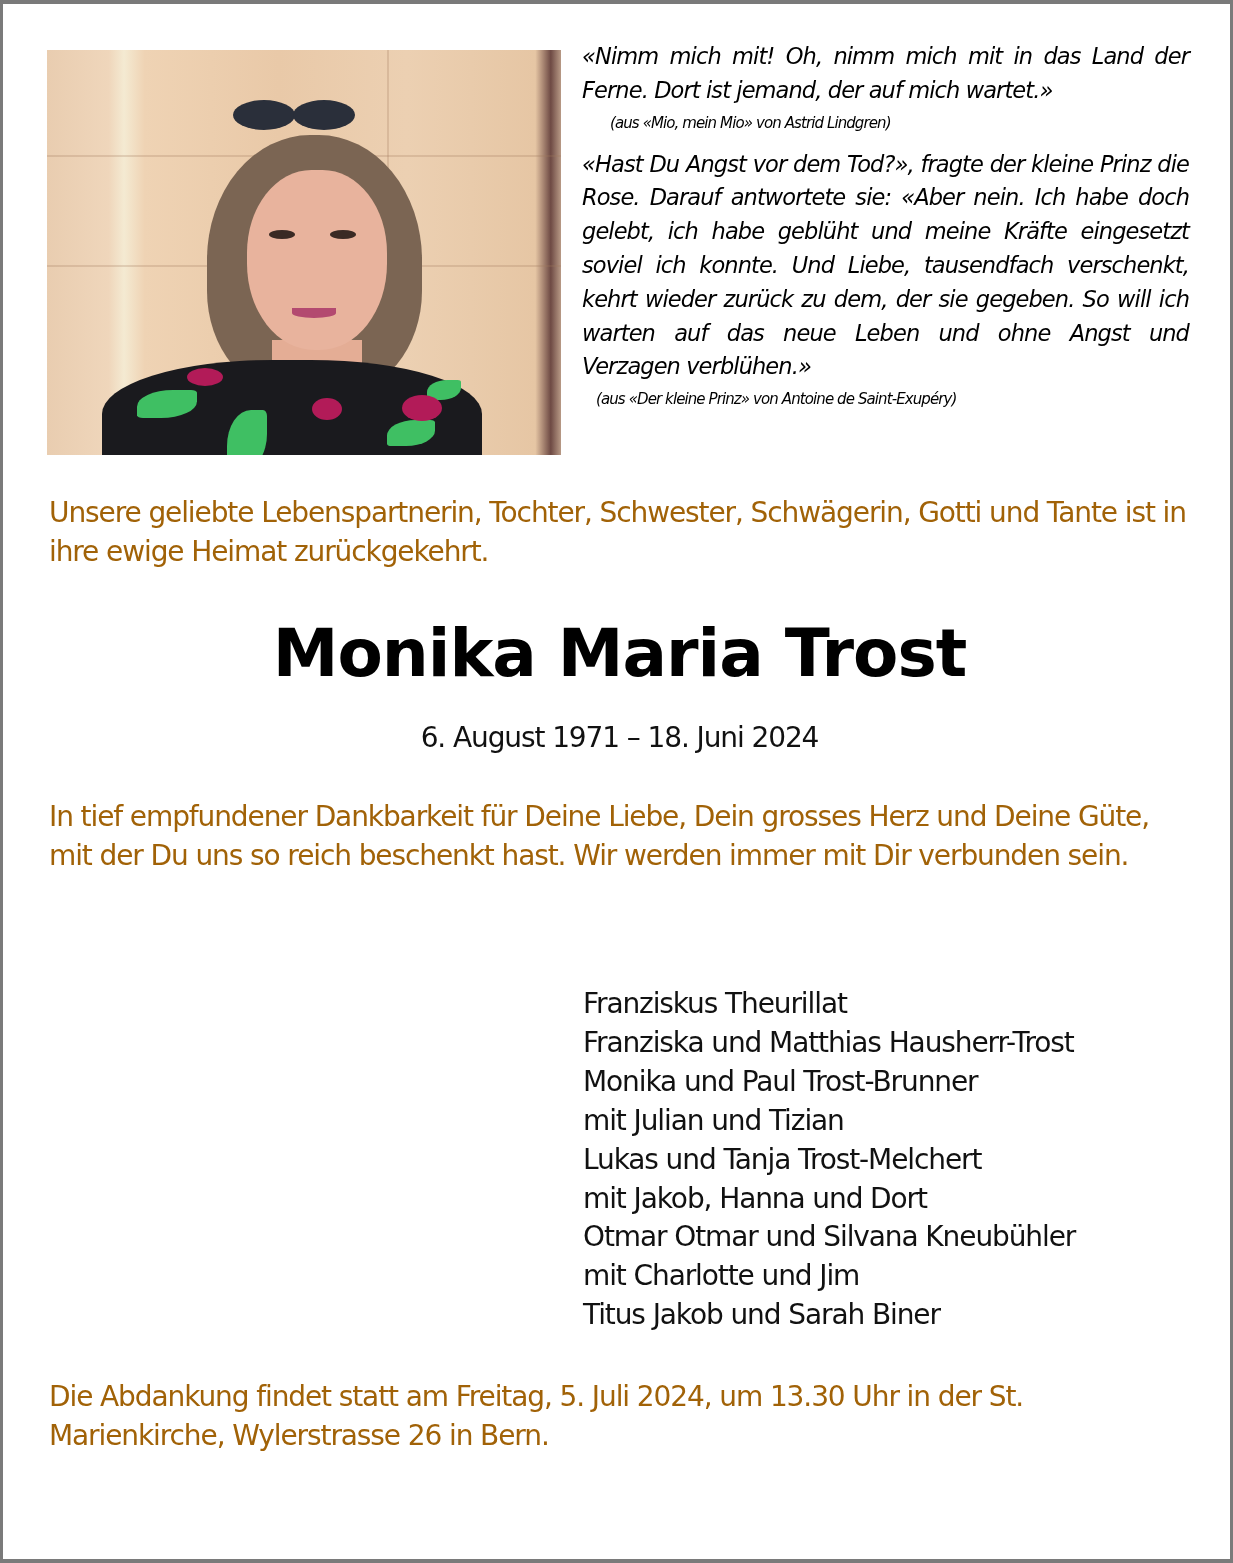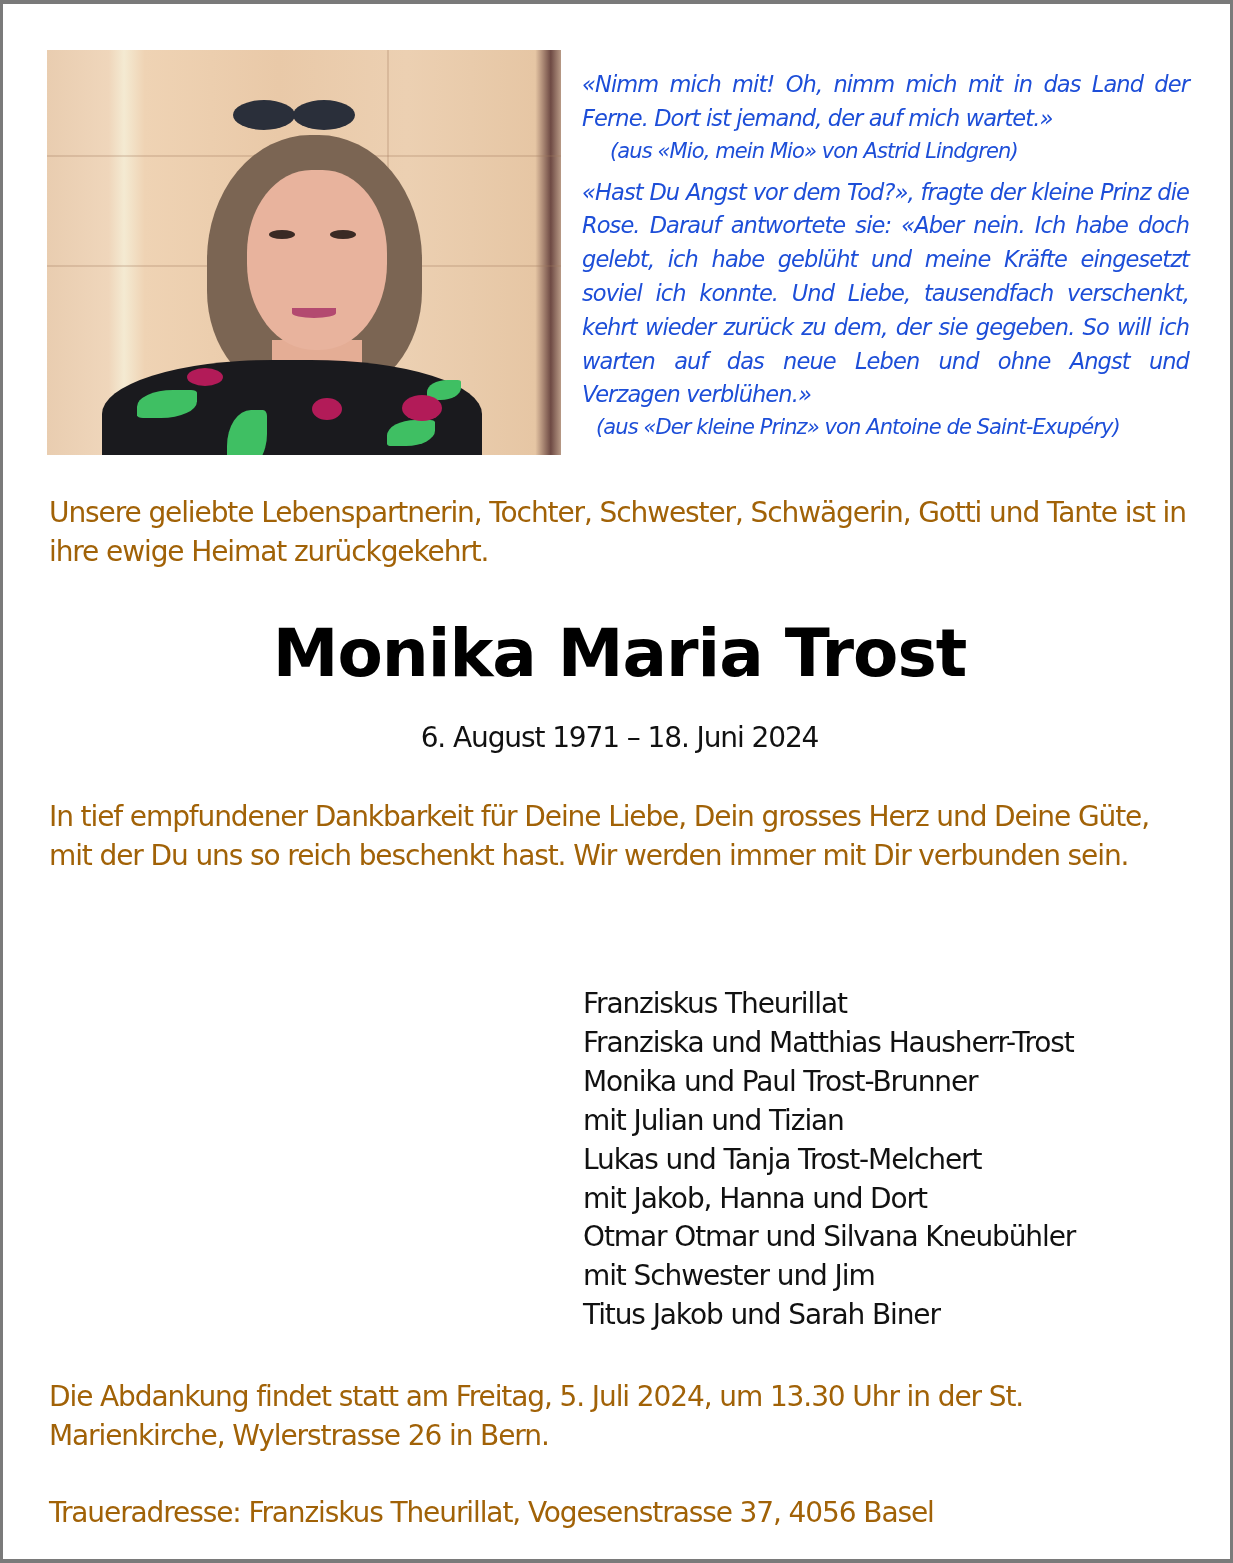--- a/index.html
+++ b/index.html
@@ -45,26 +45,25 @@
       position: absolute; left: 55px; top: 310px; width: 380px; height: 120px;
       background: #1a1a1e; border-radius: 45% 45% 0 0;
     }
     .photo .leaf { position: absolute; background: #3fbf63; border-radius: 60% 10% 60% 10%; }
     .photo .rose { position: absolute; background: #b21b58; border-radius: 50%; }
 
     
     .quotes {
       position: absolute; left: 579px; top: 36px; width: 607px;
       font-family: "DejaVu Sans", sans-serif; font-style: italic;
-      font-size: 22.5px; line-height: 33.8px; color: #1d4ed8;
+      font-size: 22.5px; line-height: 33.8px; color: #000000;
       letter-spacing: -0.9px;
-      margin-top: 28px;
     }
     .quote-text { text-align: justify; text-align-last: left; }
-    .quote-source { font-size: 21px; line-height: 30px; letter-spacing: -0.9px; }
+    .quote-source { font-size: 15px; line-height: 30px; letter-spacing: -0.9px; }
     .quote-source.s1 { padding-left: 28px; margin-bottom: 10px; }
     .quote-source.s2 { padding-left: 14px; }
 
     .body-text {
       position: absolute; left: 46px;
       font-family: "DejaVu Sans", sans-serif; font-size: 28px; line-height: 38.5px;
       color: #a16207; letter-spacing: -1.1px;
     }
     .intro { top: 490px; width: 1150px; }
     .name-title {
@@ -126,19 +125,18 @@
   <p class="body-text gratitude">In tief empfundener Dankbarkeit für Deine Liebe, Dein grosses Herz und Deine Güte, mit der Du uns so reich beschenkt hast. Wir werden immer mit Dir verbunden sein.</p>
 
   <div class="mourners">
     <div>Franziskus Theurillat</div>
     <div>Franziska und Matthias Hausherr-Trost</div>
     <div>Monika und Paul Trost-Brunner</div>
     <div>mit Julian und Tizian</div>
     <div>Lukas und Tanja Trost-Melchert</div>
     <div>mit Jakob, Hanna und Dort</div>
     <div>Otmar Otmar und Silvana Kneubühler</div>
-    <div>mit Schwester und Jim</div>
+    <div>mit Charlotte und Jim</div>
     <div>Titus Jakob und Sarah Biner</div>
   </div>
 
   <p class="body-text ceremony">Die Abdankung findet statt am Freitag, 5. Juli 2024, um 13.30 Uhr in der St. Marienkirche, Wylerstrasse 26 in Bern.</p>
-  <p class="body-text address">Traueradresse: Franziskus Theurillat, Vogesenstrasse 37, 4056 Basel</p>
 </div>
 
 </body></html>

